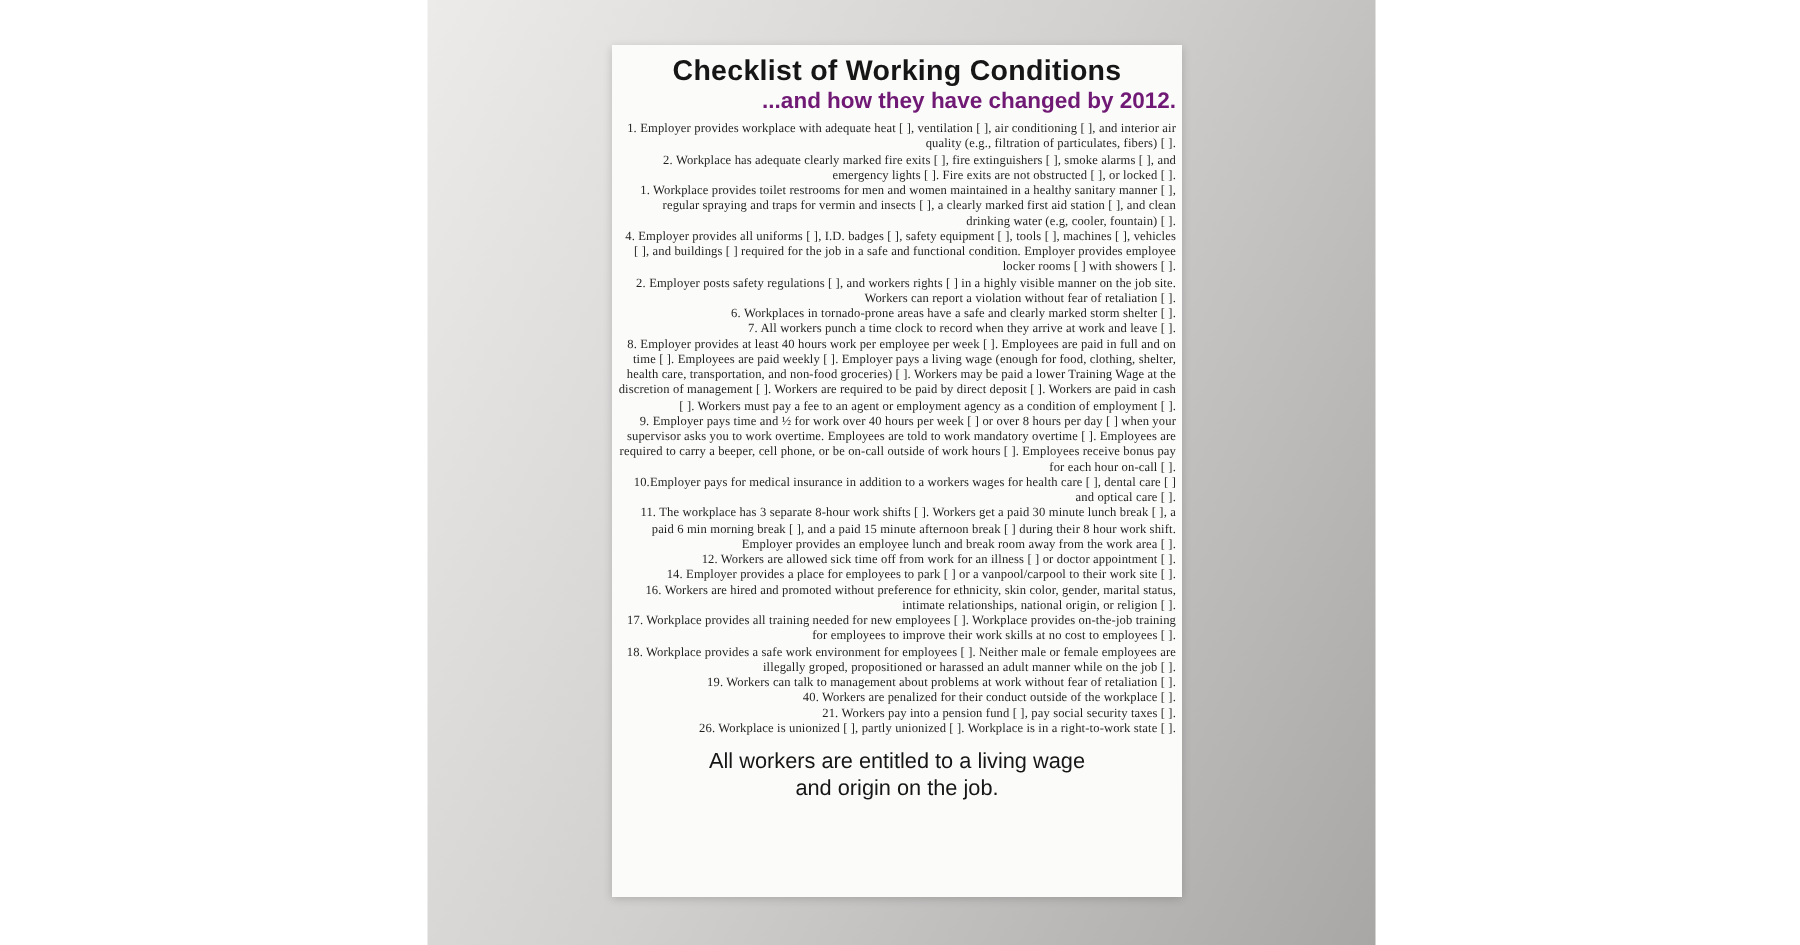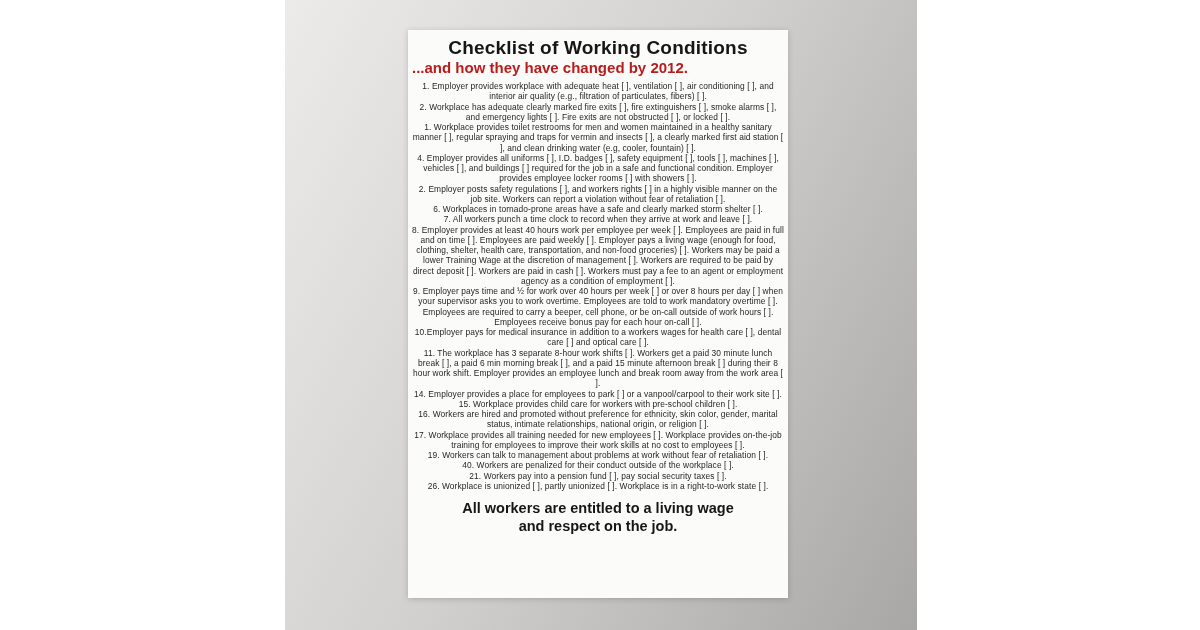--- a/index.html
+++ b/index.html
@@ -44,38 +44,39 @@
     font-weight: 700;
     text-align: center;
     letter-spacing: 0.2px;
     color: #161616;
   }
   .poster-subtitle {
     margin: 0 0 5px 0;
     font-size: 15px;
     line-height: 17px;
     font-weight: 700;
-    text-align: left;
-    color: #b91c1c;
+    text-align: right;
+    color: #701a75;
   }
   .checklist {
     width: 100%;
   }
   .checklist p {
     margin: 0;
     font-size: 8.4px;
     line-height: 10.25px;
     letter-spacing: 0.1px;
     color: #1f1f1f;
-    text-align: center;
+    text-align: right;
+    font-family: Liberation Serif, serif;
   }
   .poster-footer {
     margin-top: 9px;
     text-align: center;
-    font-weight: 700;
+    font-weight: 400;
     font-size: 14.5px;
     line-height: 17.5px;
     color: #161616;
   }
 </style>
 </head>
 <body>
 
 <div class="canvas">
   <div class="backdrop"></div>
@@ -87,27 +88,28 @@
         <p>2. Workplace has adequate clearly marked fire exits [ ], fire extinguishers [ ], smoke alarms [ ], and emergency lights [ ].  Fire exits are not obstructed [ ], or locked [ ].</p>
         <p>1. Workplace provides toilet restrooms for men and women maintained in a healthy sanitary manner [ ], regular spraying and traps for vermin and insects [ ], a clearly marked first aid station [ ], and clean drinking water (e.g, cooler, fountain) [ ].</p>
         <p>4. Employer provides all uniforms [ ], I.D. badges [ ], safety equipment [ ], tools [ ], machines [ ], vehicles [ ], and buildings [ ] required for the job in a safe and functional condition.  Employer provides employee locker rooms [ ] with showers [ ].</p>
         <p>2. Employer posts safety regulations [ ], and workers rights [ ] in a highly visible manner on the job site.  Workers can report a violation without fear of retaliation [ ].</p>
         <p>6. Workplaces in tornado-prone areas have a safe and clearly marked storm shelter [ ].</p>
         <p>7. All workers punch a time clock to record when they arrive at work and leave [ ].</p>
         <p>8. Employer provides at least 40 hours work per employee per week [ ].  Employees are paid in full and on time [ ].  Employees are paid weekly [ ].  Employer pays a living wage (enough for food, clothing, shelter, health care, transportation, and non-food groceries) [ ].  Workers may be paid a lower Training Wage at the discretion of management [ ]. Workers are required to be paid by direct deposit [ ]. Workers are paid in cash [ ].  Workers must pay a fee to an agent or employment agency as a condition of employment [ ].</p>
         <p>9. Employer pays time and ½ for work over 40 hours per week [ ] or over 8 hours per day [ ] when your supervisor asks you to work overtime.  Employees are told to work mandatory overtime [ ].  Employees are required to carry a beeper, cell phone, or be on-call outside of work hours [ ].  Employees receive bonus pay for each hour on-call [ ].</p>
         <p>10.Employer pays for medical insurance in addition to a workers wages for health care [ ], dental care [ ] and optical care [ ].</p>
         <p>11. The workplace has 3 separate 8-hour work shifts [ ]. Workers get a paid 30 minute lunch break [ ], a paid 6 min morning break [ ], and a paid 15 minute afternoon break [ ] during their 8 hour work shift.  Employer provides an employee lunch and break room away from the work area [ ].</p>
+        <p>12. Workers are allowed sick time off from work for an illness [ ] or doctor appointment [ ].</p>
         <p>14. Employer provides a place for employees to park [ ] or a vanpool/carpool to their work site [ ].</p>
-        <p>15. Workplace provides child care for workers with pre-school children [ ].</p>
         <p>16. Workers are hired and promoted without preference for ethnicity, skin color, gender, marital status, intimate relationships, national origin, or religion [ ].</p>
         <p>17. Workplace provides all training needed for new employees [ ].  Workplace provides on-the-job training for employees to improve their work skills at no cost to employees [ ].</p>
+        <p>18. Workplace provides a safe work environment for employees [ ].  Neither male or female employees are illegally groped, propositioned or harassed an adult manner while on the job [ ].</p>
         <p>19. Workers can talk to management about problems at work without fear of retaliation [ ].</p>
         <p>40. Workers are penalized for their conduct outside of the workplace [ ].</p>
         <p>21. Workers pay into a pension fund [ ], pay social security taxes [ ].</p>
         <p>26. Workplace is unionized [ ], partly unionized [ ].  Workplace is in a right-to-work state [ ].</p>
       </div>
     <div class="poster-footer">
       <div>All workers are entitled to a living wage</div>
-      <div>and respect on the job.</div>
+      <div>and origin on the job.</div>
     </div>
   </div>
 </div>
 
 </body></html>

